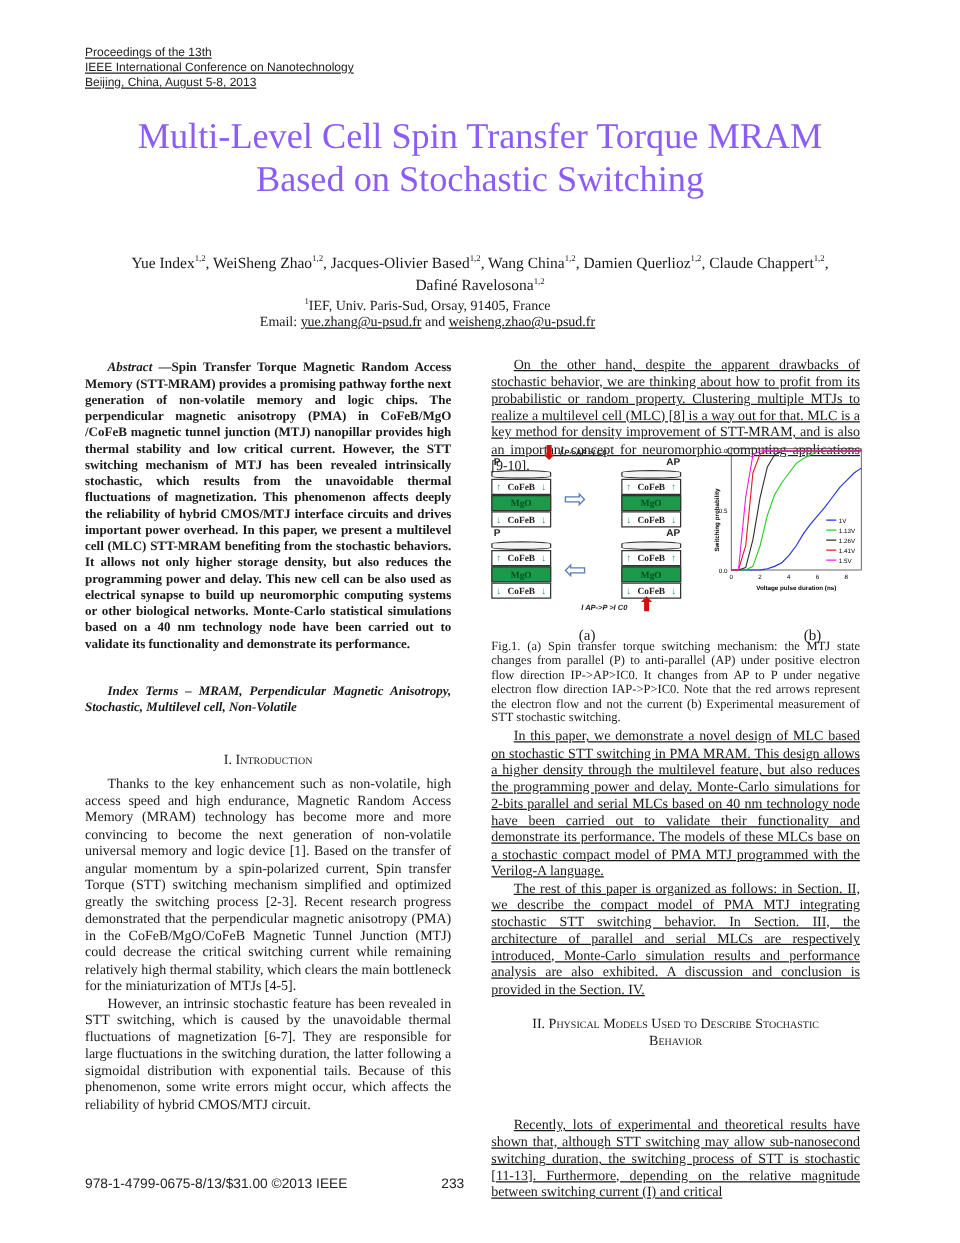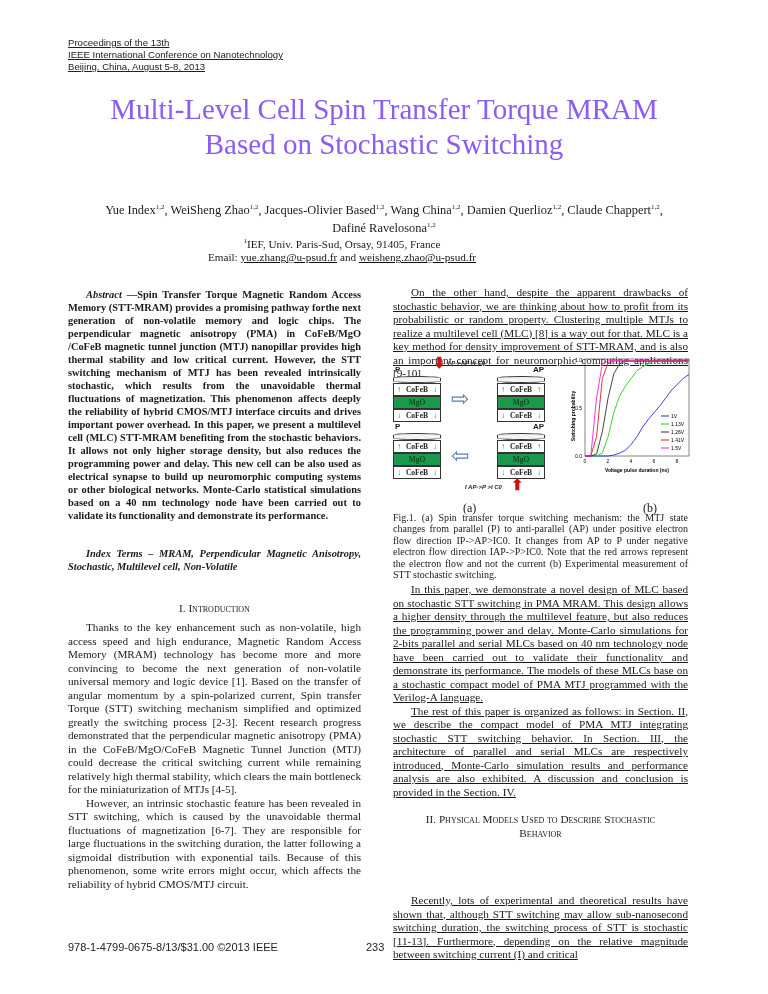--- a/index.html
+++ b/index.html
@@ -18,21 +18,21 @@
   .abstract .lbl { font-style: italic; }
   .index-terms { top: 547px; font-weight: bold; font-style: italic; font-size: 10.4px; line-height: 13px; }
   .sec-head { text-align: center; font-size: 11.2px; line-height: 14px; font-variant: small-caps; text-indent: 0; margin: 0; }
   .intro-head { position: absolute; left: 68px; width: 293px; top: 601px; }
   .intro { top: 621px; }
   .right-top { top: 286px; }
   .right-mid { top: 583px; }
   .sec2-head { position: absolute; left: 393px; width: 295px; top: 812px; }
   .right-bot { top: 850px; margin-top: 44px; }
   .footer-isbn { position: absolute; left: 68px; top: 941px; font-family: "Liberation Sans", sans-serif; font-size: 11px; color: #222; }
-  .footer-page { position: absolute; left: 366px; top: 941px; font-family: "Liberation Sans", sans-serif; font-size: 11px; color: #222; }
+  .footer-page { position: absolute; left: 353px; top: 941px; font-family: "Liberation Sans", sans-serif; font-size: 11px; color: #222; }
   .figure { position: absolute; left: 393px; top: 356px; width: 300px; height: 150px; }
   .sublabel { position: absolute; font-size: 12px; }
   .caption { position: absolute; left: 393px; top: 512px; width: 295px; font-size: 10px; line-height: 11.4px; text-align: justify; }
   .mtj { position: absolute; width: 48px; font-family: "Liberation Serif", serif; }
   .mtj .layer { height: 11px; border: 1px solid #333; font-size: 7.5px; font-weight: bold; text-align: center; line-height: 11px; position: relative; }
   .mtj .layer.cap { border-radius: 50% / 30%; height: 5px; background: #f3f3f3; }
   .mtj .layer.white { background: #fff; }
   .mtj .layer.green { background: #1a9a4a; color: #0b4a22; }
   .mtj .arr { position: absolute; color: #1a9a4a; font-size: 8px; top: 0; }
   .mlabel { position: absolute; font-family: "Liberation Sans", sans-serif; font-weight: bold; font-size: 8px; }

